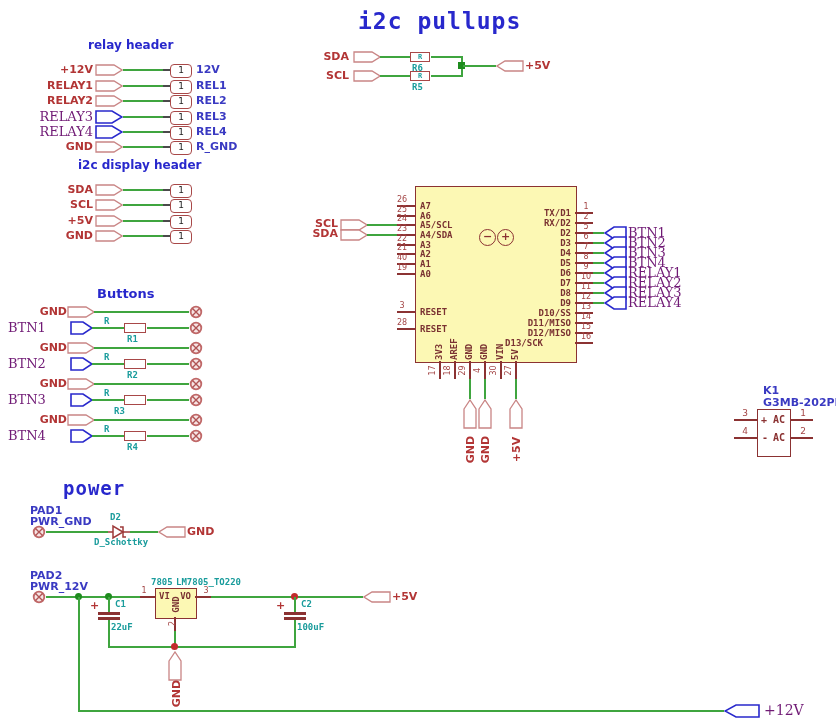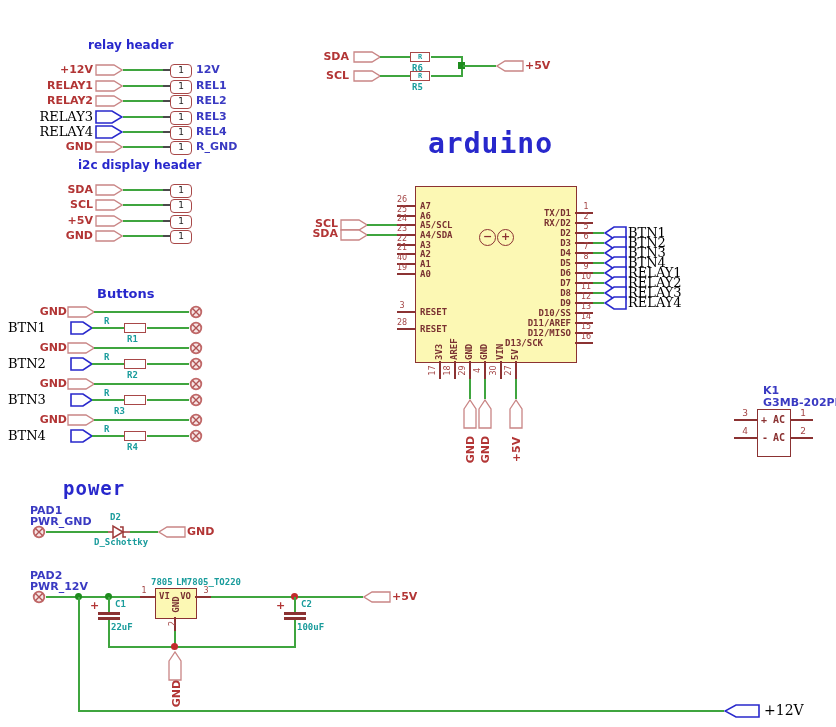--- a/index.html
+++ b/index.html
@@ -5,21 +5,21 @@
   html,body{margin:0;padding:0;background:#fff}
   #canvas{position:relative;width:836px;height:727px;background:#ffffff;overflow:hidden;font-family:"DejaVu Sans",sans-serif}
   .abs{position:absolute}
   .w{position:absolute;height:2px;background:#3FA53F}
   .wv{position:absolute;width:2px;background:#3FA53F}
   .st{position:absolute;height:2px;background:#8B3232}
   .stv{position:absolute;width:2px;background:#8B3232}
   .stg{position:absolute;height:2px;background:#4a4a4a}
   .ra{text-align:right}
   .rlab{position:absolute;font:bold 11px "DejaVu Sans",sans-serif;color:#B23535;white-space:nowrap}
-  .blab{position:absolute;font:13px "DejaVu Serif",serif;color:#000000;white-space:nowrap}
+  .blab{position:absolute;font:13px "DejaVu Serif",serif;color:#701a75;white-space:nowrap}
   .nname{position:absolute;font:bold 11px "DejaVu Sans",sans-serif;color:#3A3AC2;white-space:nowrap}
   .bfield{position:absolute;font:bold 11px "DejaVu Sans",sans-serif;color:#3A3AC2;white-space:nowrap}
   .teal{position:absolute;font:bold 9px "DejaVu Sans Mono",monospace;color:#1A9C9C;white-space:nowrap}
   .pnum{position:absolute;font:8px "DejaVu Sans",sans-serif;color:#A34545;text-align:center;white-space:nowrap}
   .pname{position:absolute;font:bold 9px "DejaVu Sans Mono",monospace;color:#7A3232;white-space:nowrap}
   .t-mono{position:absolute;font:600 23px "DejaVu Sans Mono",monospace;color:#2828CC;white-space:nowrap;letter-spacing:1px}
   .t-sans{position:absolute;font:bold 12px "DejaVu Sans",sans-serif;color:#2828CC;white-space:nowrap}
   .pbox{position:absolute;width:20px;height:12px;border:1.5px solid #A84848;border-radius:4px;background:#fff;font:9px "DejaVu Sans",sans-serif;color:#222;text-align:center;line-height:11px}
   .rbox{position:absolute;border:1.5px solid #A84848;background:#fff}
   .rtext{font:bold 7px "DejaVu Sans Mono",monospace;color:#1A9C9C;display:block;text-align:center;line-height:8px}
@@ -210,20 +210,21 @@
   <div class="w" style="left:92px;top:435px;width:32px"></div>
   <div class="teal" style="left:104px;top:424px">R</div>
   <div class="rbox" style="left:124px;top:431px;width:20px;height:8px"></div>
   <div class="w" style="left:147px;top:435px;width:42px"></div>
   <div class="teal" style="left:127px;top:442px">R4</div>
   <svg class="abs" width="14" height="14" style="left:189px;top:429px">
       <circle cx="7" cy="7" r="5.3" fill="#F6E4E4" stroke="#C06868" stroke-width="1.8"></circle>
       <path d="M3.5 3.5 L10.5 10.5 M10.5 3.5 L3.5 10.5" stroke="#B05454" stroke-width="1.4"></path>
     </svg>
 
+  <div class="t-mono" style="left:358px;top:8px">i2c pullups</div>
   <div class="rlab ra" style="left:305px;top:50px;width:44px">SDA</div>
   <svg class="abs" width="28" height="12" style="left:353px;top:51px">
       <polygon points="1,1 19,1 27,6 19,11 1,11" fill="#fff" stroke="#C98585" stroke-width="1.3"></polygon>
     </svg>
   <div class="w" style="left:380px;top:56px;width:30px"></div>
   <div class="rbox" style="left:410px;top:52px;width:18px;height:8px">
       <span class="rtext">R</span>
     </div>
   <div class="teal" style="left:412px;top:63px">R6</div>
   <div class="w" style="left:431px;top:56px;width:32px"></div>
@@ -238,21 +239,20 @@
   <div class="teal" style="left:412px;top:82px">R5</div>
   <div class="w" style="left:431px;top:75px;width:32px"></div>
   <div class="wv" style="left:461px;top:56px;height:21px"></div>
   <div class="js" style="left:458px;top:62px"></div>
   <div class="w" style="left:463px;top:65px;width:33px"></div>
   <svg class="abs" width="28" height="12" style="left:496px;top:60px">
       <polygon points="27,1 9,1 1,6 9,11 27,11" fill="#fff" stroke="#C98585" stroke-width="1.3"></polygon>
     </svg>
   <div class="rlab" style="left:525px;top:59px">+5V</div>
 
-  <div class="t-mono" style="left:428px;top:127px;font-size:28px">arduino</div>
   <div class="chip" style="left:415px;top:186px;width:160px;height:175px"></div>
   <div class="pol" style="left:479px;top:229px">−</div>
   <div class="pol" style="left:497px;top:229px">+</div>
 
   <div class="st" style="left:397px;top:205px;width:18px"></div>
     <div class="pnum" style="left:392px;top:195px;width:20px">26</div>
     <div class="pname" style="left:420px;top:201px">A7</div>
   <div class="st" style="left:397px;top:215px;width:18px"></div>
     <div class="pnum" style="left:392px;top:205px;width:20px">25</div>
     <div class="pname" style="left:420px;top:211px">A6</div>
@@ -321,21 +321,21 @@
     <div class="pnum" style="left:577px;top:282px;width:18px">11</div>
     <div class="pname ra" style="left:470px;top:288px;width:101px">D8</div>
   <div class="st" style="left:575px;top:302px;width:18px"></div>
     <div class="pnum" style="left:577px;top:292px;width:18px">12</div>
     <div class="pname ra" style="left:470px;top:298px;width:101px">D9</div>
   <div class="st" style="left:575px;top:312px;width:18px"></div>
     <div class="pnum" style="left:577px;top:302px;width:18px">13</div>
     <div class="pname ra" style="left:470px;top:308px;width:101px">D10/SS</div>
   <div class="st" style="left:575px;top:322px;width:18px"></div>
     <div class="pnum" style="left:577px;top:312px;width:18px">14</div>
-    <div class="pname ra" style="left:470px;top:318px;width:101px">D11/AREF</div>
+    <div class="pname ra" style="left:470px;top:318px;width:101px">D11/MISO</div>
   <div class="st" style="left:575px;top:332px;width:18px"></div>
     <div class="pnum" style="left:577px;top:322px;width:18px">15</div>
     <div class="pname ra" style="left:470px;top:328px;width:101px">D12/MISO</div>
   <div class="st" style="left:575px;top:342px;width:18px"></div>
     <div class="pnum" style="left:577px;top:332px;width:18px">16</div>
     <div class="pname ra" style="left:442px;top:338px;width:101px">D13/SCK</div>
 
   <div class="w" style="left:593px;top:232px;width:11px"></div>
     <svg class="abs" width="23" height="14" style="left:604px;top:226px">
       <polygon points="22,1 10,1 1,7 10,13 22,13" fill="#fff" stroke="#2828CC" stroke-width="1.6"></polygon>

